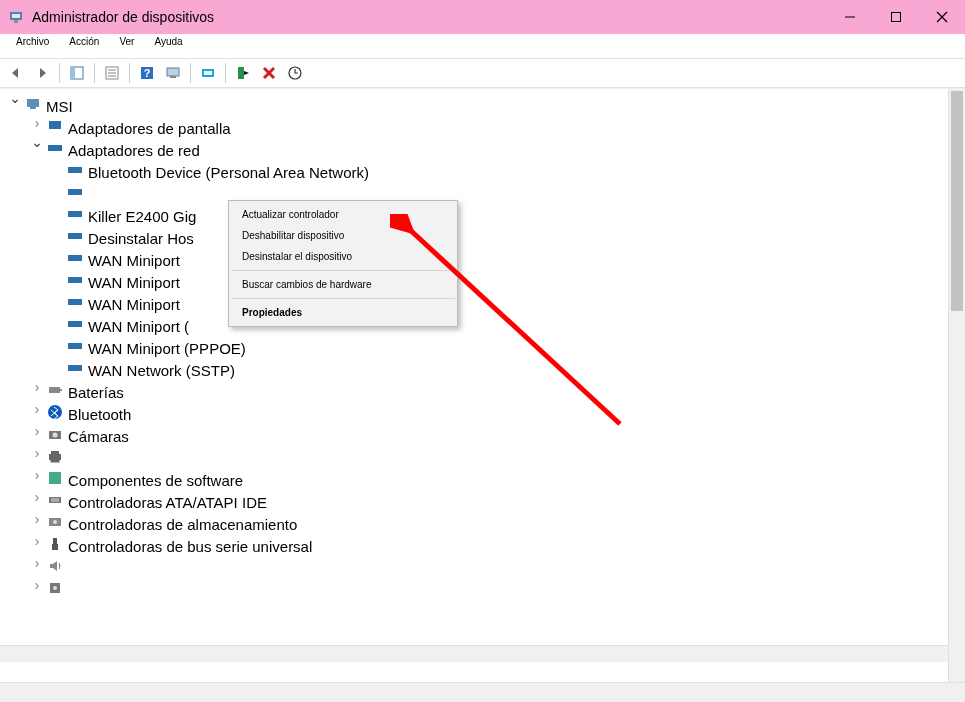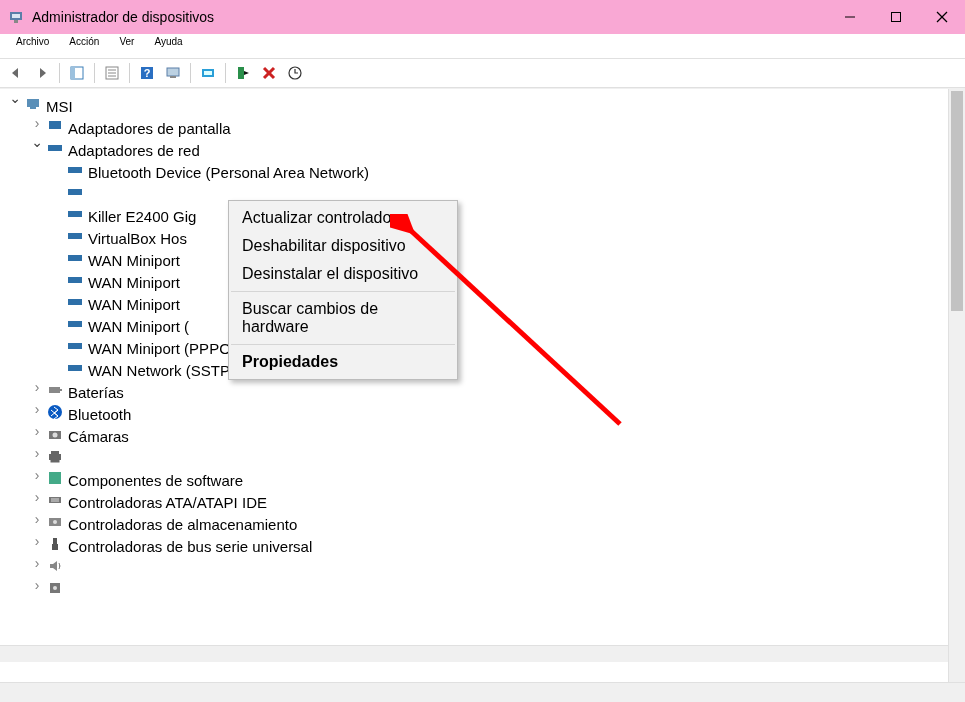--- a/index.html
+++ b/index.html
@@ -119,21 +119,21 @@
   
   .context-menu {
     position:absolute;
     left: 228px;
     top: 111px;
     width: 230px;
     background:#f2f2f2;
     border:1px solid #bcbcbc;
     box-shadow: 3px 3px 5px rgba(0,0,0,0.25);
     padding: 3px 1px;
-    font-size:16px;
+    font-size:10px;
     z-index:20;
   }
   .cm-item {
     padding: 5px 12px;
   }
   .cm-sep {
     height:1px; background:#d5d5d5; margin:3px 1px;
   }
   .cm-bold { font-weight:bold; }
   
@@ -342,21 +342,21 @@
         </span>
       <span class="node-label">Killer E2400 Gig</span>
     </div>
     <div class="tree-row" style="padding-left:58px">
       <span class="node-icon">
           <svg width="16" height="16" class="ic-net">
             <rect x="1" y="5" width="14" height="6"></rect>
             <rect x="3" y="7" width="10" height="2" fill="#cfe"></rect>
           </svg>
         </span>
-      <span class="node-label">VirtualBox Hos</span>
+      <span class="node-label">Desinstalar Hos</span>
     </div>
     <div class="tree-row" style="padding-left:58px">
       <span class="node-icon">
           <svg width="16" height="16" class="ic-net">
             <rect x="1" y="5" width="14" height="6"></rect>
             <rect x="3" y="7" width="10" height="2" fill="#cfe"></rect>
           </svg>
         </span>
       <span class="node-label">WAN Miniport</span>
     </div>

